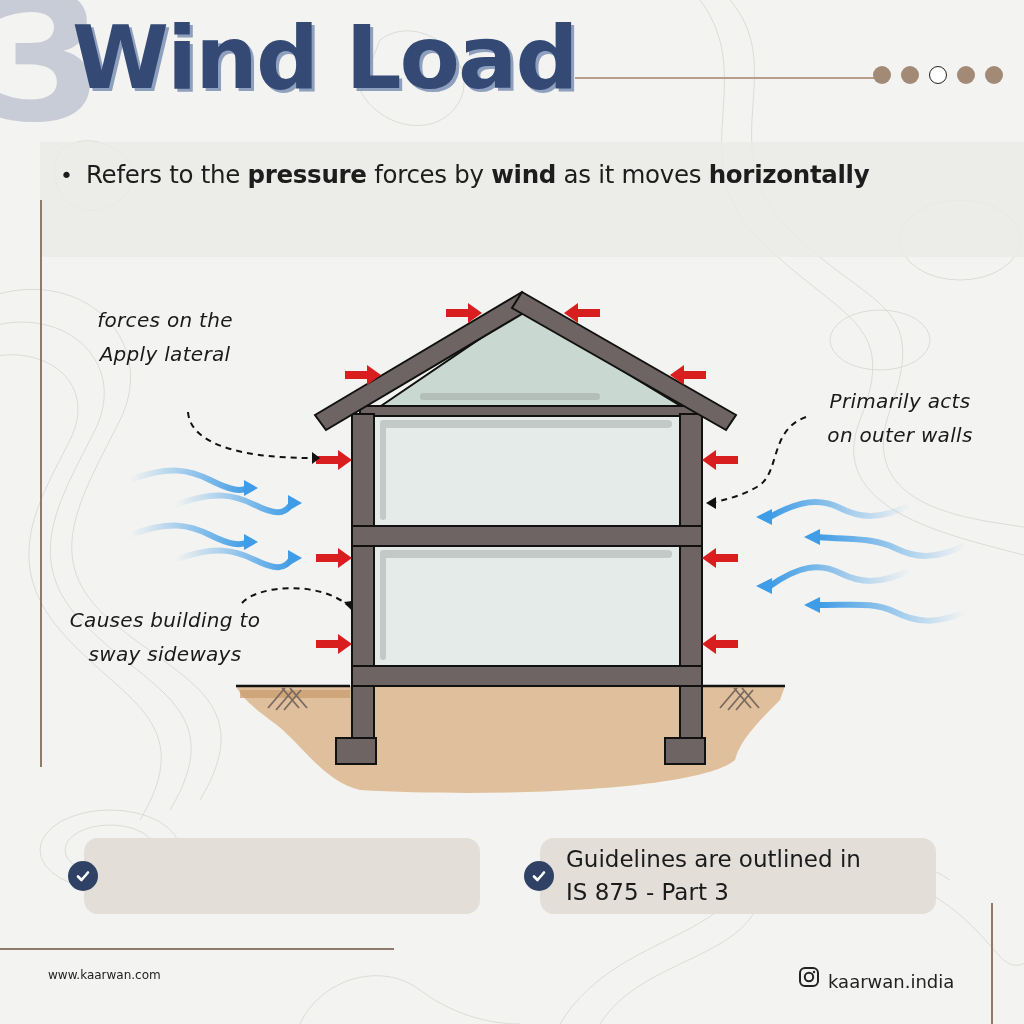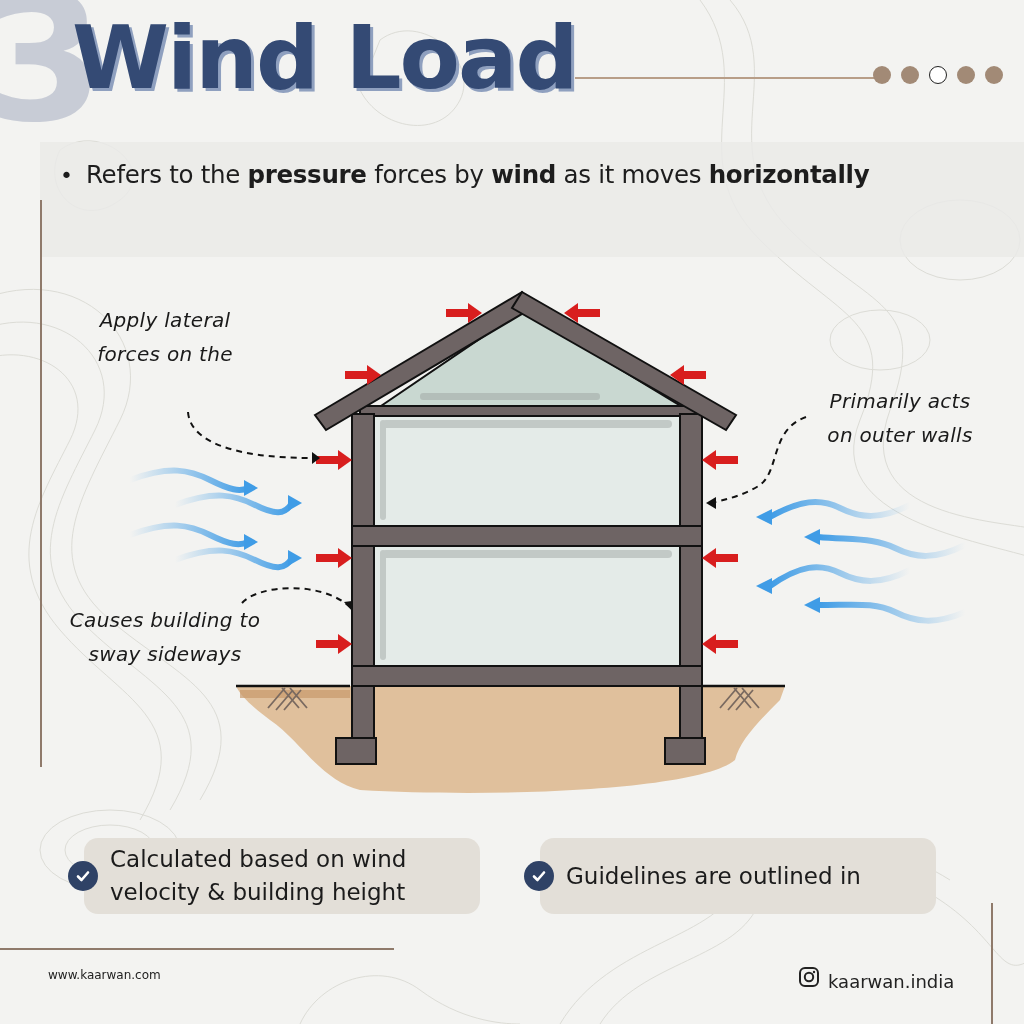--- a/index.html
+++ b/index.html
@@ -260,51 +260,48 @@
     <path d="M242 603 C 258 585, 320 580, 350 607"></path>
   </g>
   <g fill="#111">
     <polygon points="312,452 320,458 312,464"></polygon>
     <polygon points="716,497 706,503 716,509"></polygon>
     <polygon points="344,602 352,611 352,601"></polygon>
   </g>
 </svg>
 
 <div class="annot" style="left:60px;top:303px;width:210px;">
+  <span>forces on the</span>
   <span>Apply lateral</span>
-  <span>forces on the</span>
 </div>
 <div class="annot" style="left:810px;top:384px;width:180px;">
   <span>Primarily acts</span>
   <span>on outer walls</span>
 </div>
 <div class="annot" style="left:55px;top:603px;width:220px;">
   <span>Causes building to</span>
   <span>sway sideways</span>
 </div>
 
 <div class="card" style="left:84px;top:838px;width:396px;">
   <div class="check">
     <svg width="16" height="16" viewBox="0 0 16 16">
         <path d="M3 8.5 L6.5 12 L13 4.5" fill="none" stroke="#fff" stroke-width="2.6" stroke-linecap="round" stroke-linejoin="round"></path>
       </svg>
-  </div>
-  <div class="text">
-    <span>Calculated based on wind</span>
-    <span>velocity &amp; building height</span>
   </div>
 </div>
 <div class="card" style="left:540px;top:838px;width:396px;">
   <div class="check">
     <svg width="16" height="16" viewBox="0 0 16 16">
         <path d="M3 8.5 L6.5 12 L13 4.5" fill="none" stroke="#fff" stroke-width="2.6" stroke-linecap="round" stroke-linejoin="round"></path>
       </svg>
   </div>
   <div class="text">
     <span>Guidelines are outlined in</span>
+    <span>IS 875 - Part 3</span>
   </div>
 </div>
 
 <div class="footer-left">www.kaarwan.com</div>
 <div class="footer-right">
   <span>
     <svg width="22" height="22" viewBox="0 0 22 22">
         <rect x="2" y="2" width="18" height="18" rx="5" fill="none" stroke="#222" stroke-width="2"></rect>
         <circle cx="11" cy="11" r="4.2" fill="none" stroke="#222" stroke-width="2"></circle>
         <circle cx="16" cy="6" r="1.2" fill="#222"></circle>

